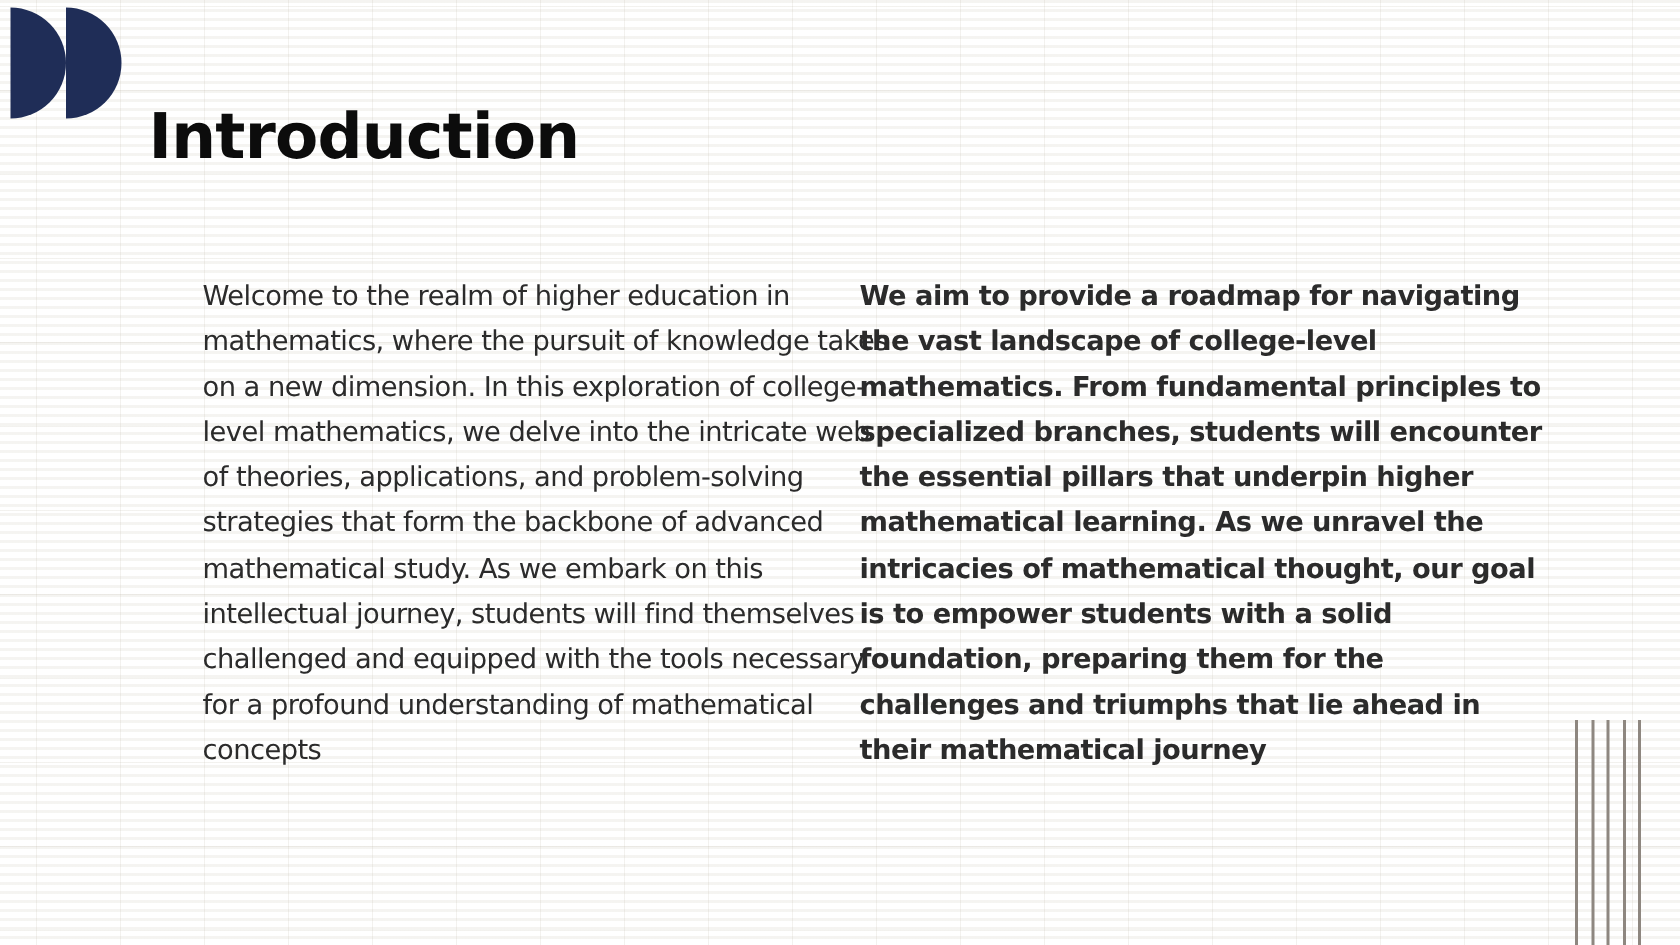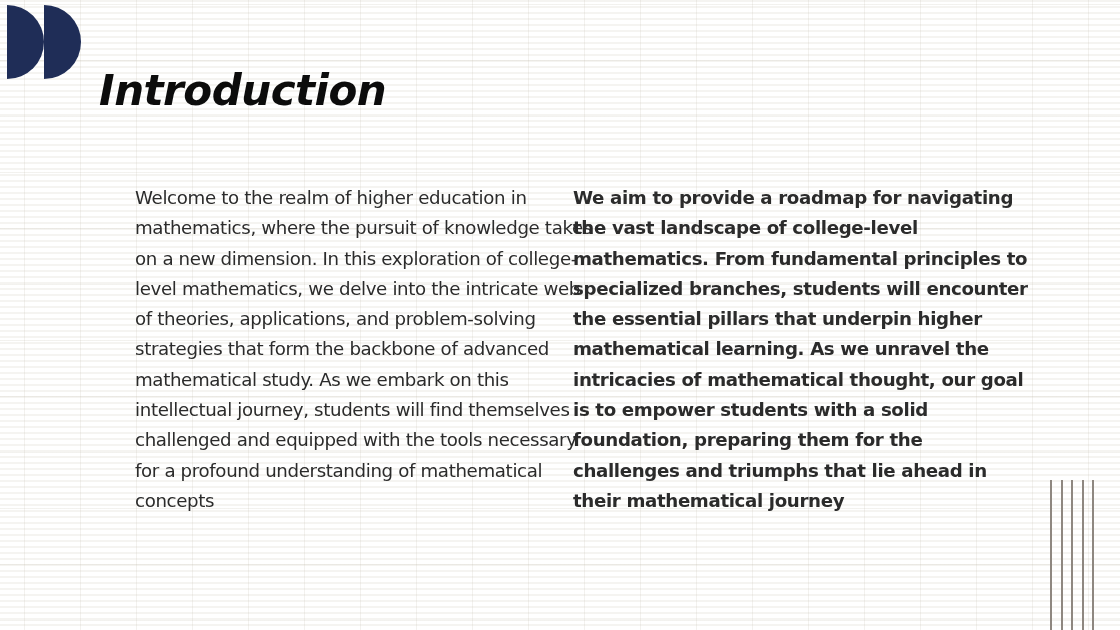--- a/index.html
+++ b/index.html
@@ -18,21 +18,21 @@
   .logo { position: absolute; left: 7px; top: 5px; width: 74px; height: 74px; }
   .logo .half {
     position: absolute; top: 0; width: 37px; height: 74px;
     background: #1f2d57; border-radius: 0 37px 37px 0;
   }
   .logo .h1 { left: 0; }
   .logo .h2 { left: 37px; }
   .title {
     position: absolute; left: 99px; top: 66px; margin: 0;
     font-family: "DejaVu Sans", sans-serif; font-weight: bold;
-    font-size: 42px; letter-spacing: -0.5px; color: #0c0c0c; font-style: italic;
+    font-size: 42px; letter-spacing: -0.5px; color: #0c0c0c;
   }
   .col {
     position: absolute; top: 183px; width: 460px;
     font-family: "DejaVu Sans", sans-serif; font-size: 18.2px;
     line-height: 30.3px; color: #2b2b2b; letter-spacing: -0.35px;
   }
   .col.left { left: 99px; margin-left: 36px; }
   .col.right { left: 573px; width: 455px; font-weight: bold; }
   .bars { position: absolute; left: 1050px; top: 480px; height: 150px; width: 50px; }
   .bars span {

